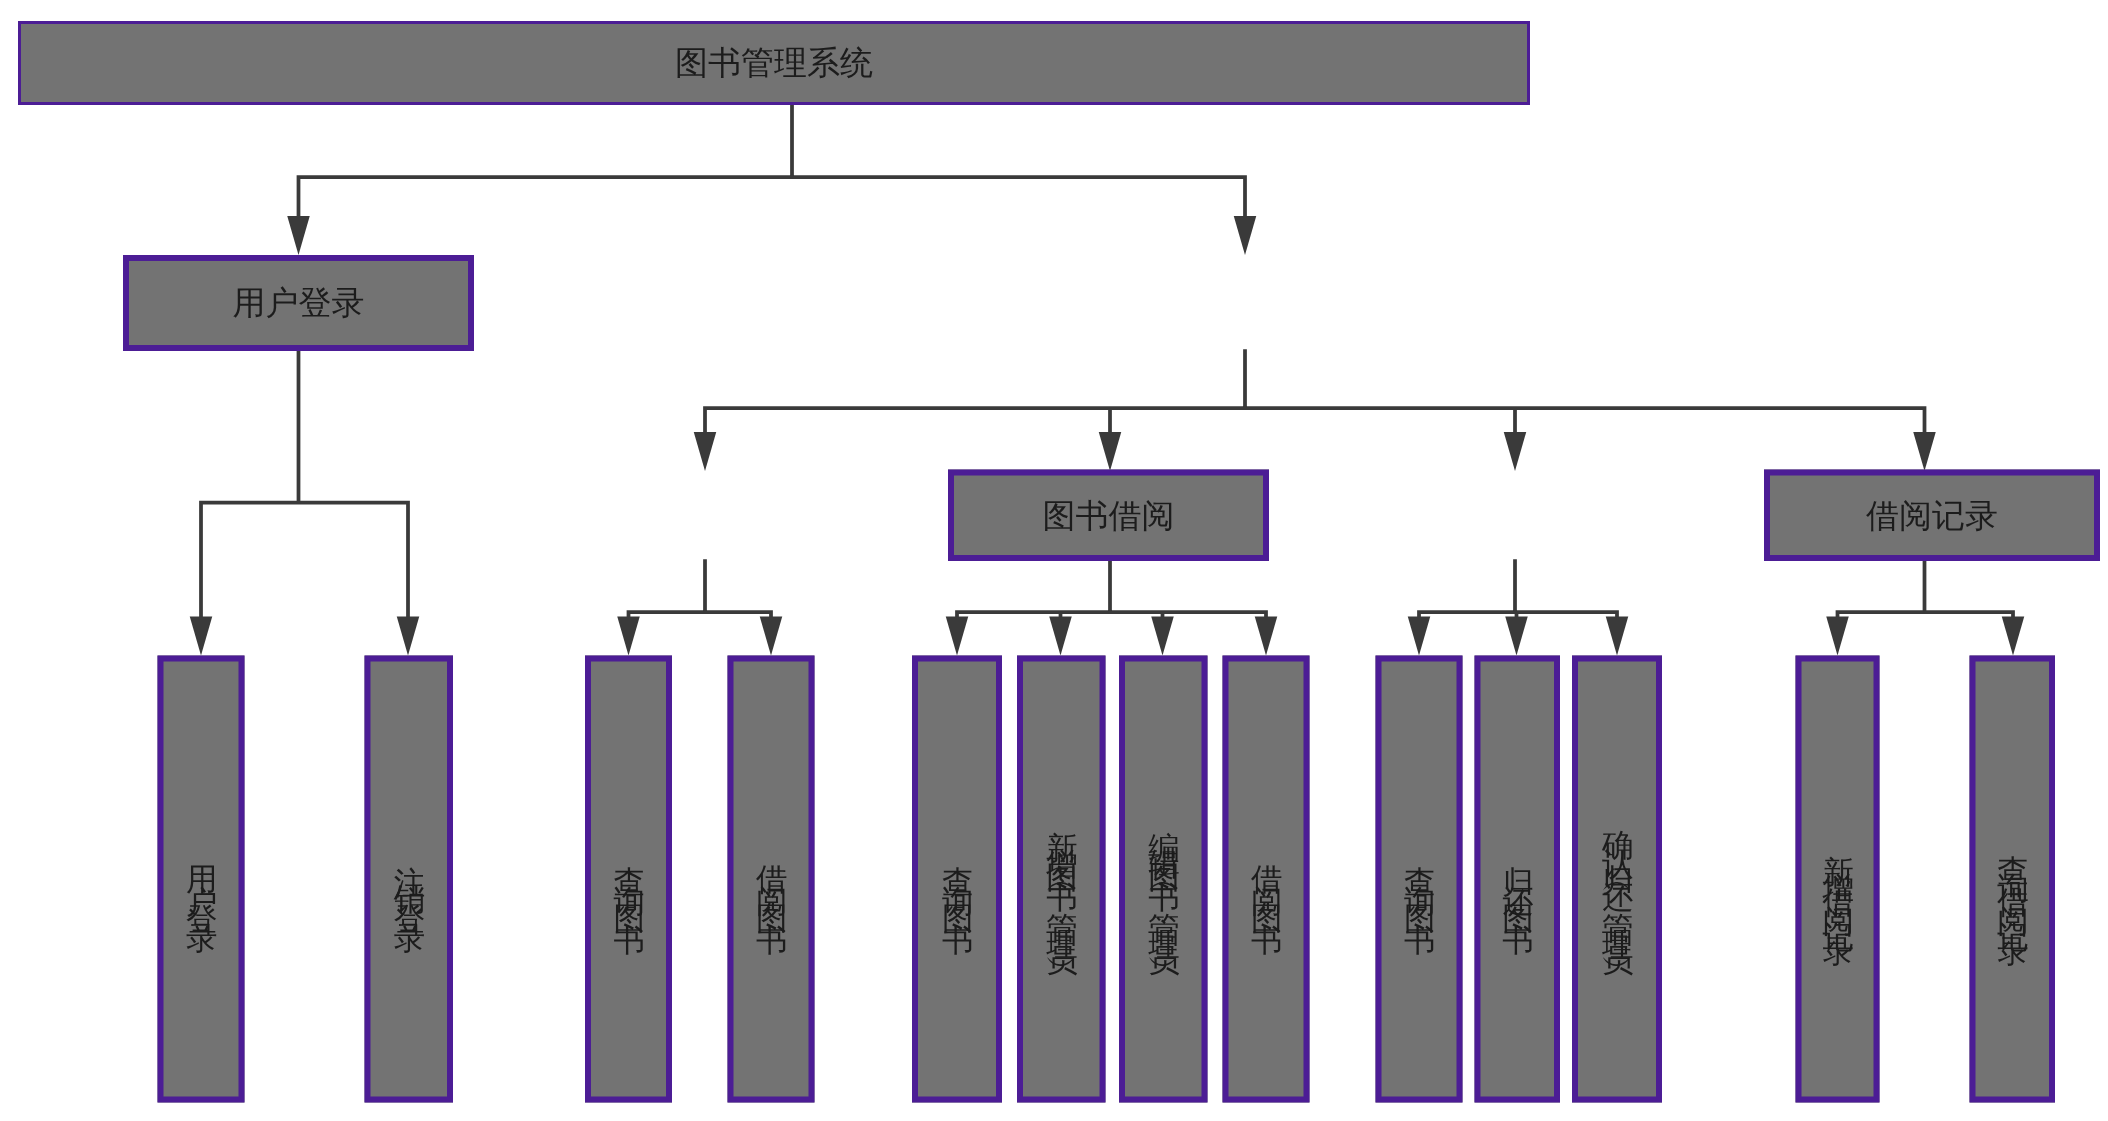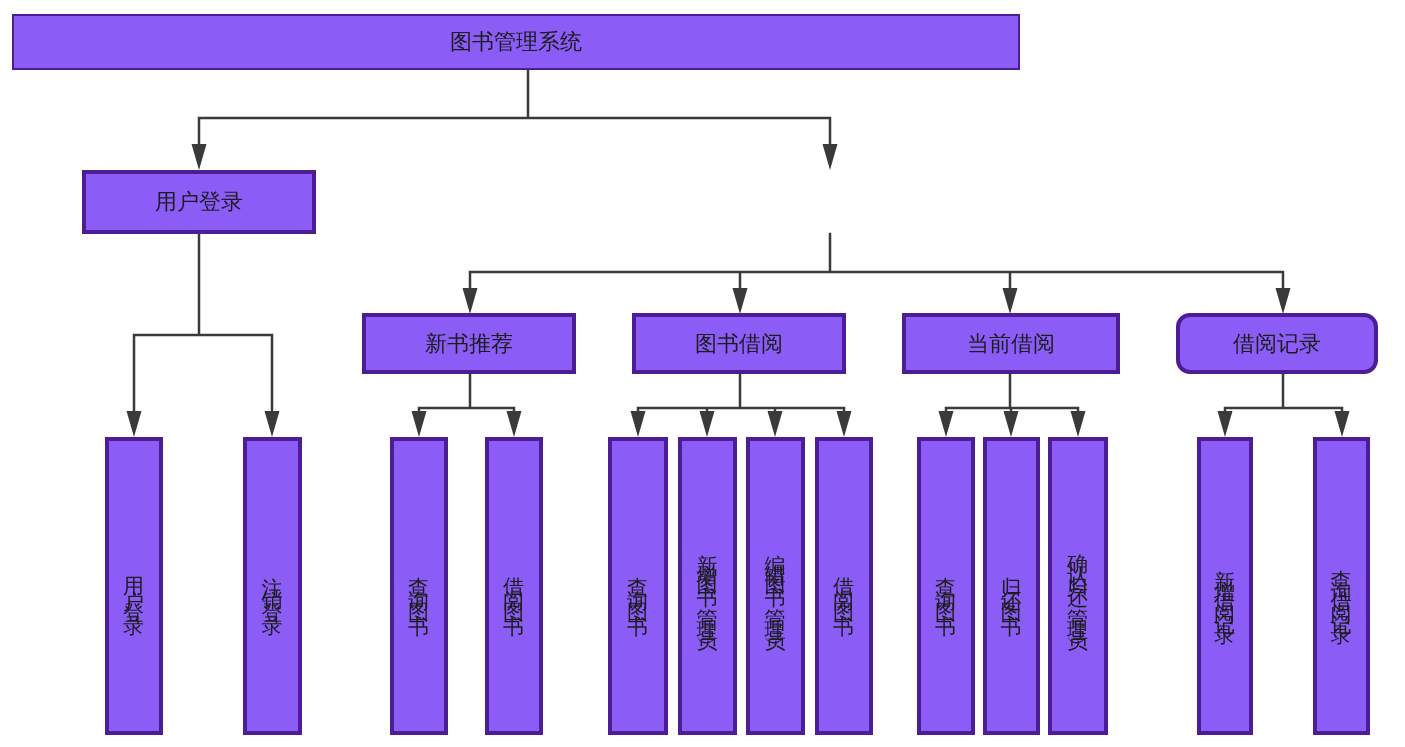--- a/index.html
+++ b/index.html
@@ -12,21 +12,21 @@
     overflow: hidden;
   }
   #connectors {
     position: absolute;
     left: 0; top: 0;
     width: 1405px; height: 747px;
     z-index: 1;
   }
   .box {
     position: absolute;
-    background: #8b5cf6;
+    background: #737373;
     border: 4px solid #4c1d95;
     box-sizing: border-box;
     display: flex;
     align-items: center;
     justify-content: center;
     color: #1c1c1c;
     font-size: 22px;
     z-index: 2;
   }
   .leaf {
@@ -41,21 +41,21 @@
     line-height: 1;
     white-space: nowrap;
   }
   .leaf .vtext.long { letter-spacing: 11px; }
   #n-root         { left: 12px;  top: 14px;  width: 1008px; height: 56px; border-width: 2px; }
   #n-user-login   { left: 82px;  top: 170px; width: 234px;  height: 64px; }
   #n-book-mgmt    { left: 712px; top: 170px; width: 236px;  height: 64px; }
   #n-new-book     { left: 362px; top: 313px; width: 214px;  height: 61px; }
   #n-book-borrow  { left: 632px; top: 313px; width: 214px;  height: 61px; }
   #n-current-borrow { left: 902px;  top: 313px; width: 218px; height: 61px; }
-  #n-borrow-record  { left: 1176px; top: 313px; width: 202px; height: 61px; border-radius: 14px; }
+  #n-borrow-record  { left: 1176px; top: 313px; width: 224px; height: 61px; }
   #l-user-login { left: 105px;  width: 58px; }
   #l-logout     { left: 243px;  width: 59px; }
   #l-nbr-query  { left: 390px;  width: 58px; }
   #l-nbr-borrow { left: 485px;  width: 58px; }
   #l-bb-query   { left: 608px;  width: 60px; }
   #l-bb-add     { left: 678px;  width: 59px; }
   #l-bb-edit    { left: 746px;  width: 59px; }
   #l-bb-borrow  { left: 815px;  width: 58px; }
   #l-cb-query   { left: 917px;  width: 58px; }
   #l-cb-return  { left: 983px;  width: 57px; }
@@ -111,28 +111,22 @@
   </svg>
 
   <div class="box" id="n-root">
     <span>图书管理系统</span>
   </div>
 
   <div class="box" id="n-user-login">
     <span>用户登录</span>
   </div>
 
-  <div class="box" id="n-new-book">
-    <span>新书推荐</span>
-  </div>
   <div class="box" id="n-book-borrow">
     <span>图书借阅</span>
-  </div>
-  <div class="box" id="n-current-borrow">
-    <span>当前借阅</span>
   </div>
   <div class="box" id="n-borrow-record">
     <span>借阅记录</span>
   </div>
 
   <div class="box leaf" id="l-user-login">
     <span class="vtext">用户登录</span>
   </div>
   <div class="box leaf" id="l-logout">
     <span class="vtext">注销登录</span>

